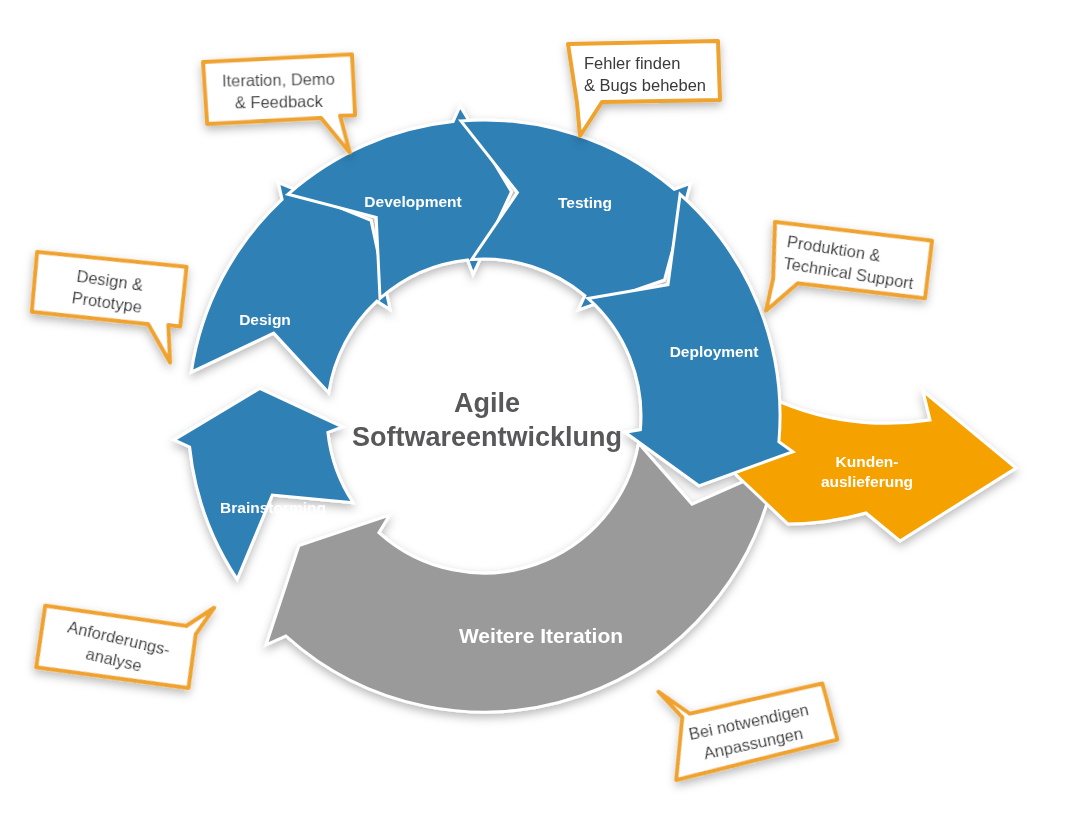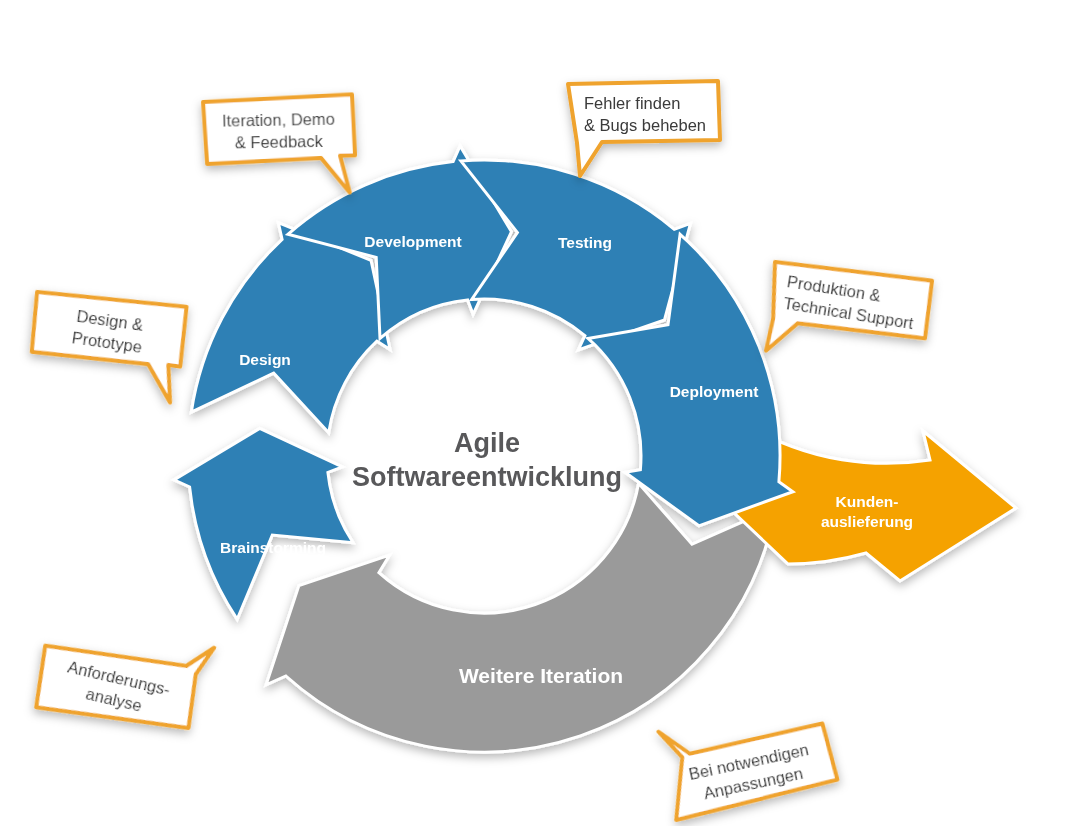--- a/index.html
+++ b/index.html
@@ -1,18 +1,18 @@
 <!DOCTYPE html>
 <html><head>
 <meta charset="utf-8">
 <style>
   html,body{margin:0;padding:0;background:#fff;}
   body{width:1076px;height:826px;position:relative;overflow:hidden;
        font-family:"Liberation Sans",sans-serif;}
-  .stage{position:absolute;inset:0;margin-top:40px;}
+  .stage{position:absolute;inset:0;}
   svg{position:absolute;top:0;left:0;}
   text{font-family:"Liberation Sans",sans-serif;}
   .seg-label{fill:#ffffff;font-size:15.5px;font-weight:bold;text-anchor:middle;}
   .iter-label{fill:#ffffff;font-size:21px;font-weight:bold;text-anchor:middle;}
   .exit-label{fill:#ffffff;font-size:15.5px;font-weight:bold;text-anchor:middle;}
   .center-label{fill:#58585a;font-size:27px;font-weight:bold;text-anchor:middle;}
   .callout-text{fill:#3a3a3a;font-size:16.5px;text-anchor:middle;}
   .callout-text.start{text-anchor:start;}
   .bubble{fill:#ffffff;stroke-width:4px;stroke-linejoin:round;}
 </style>

